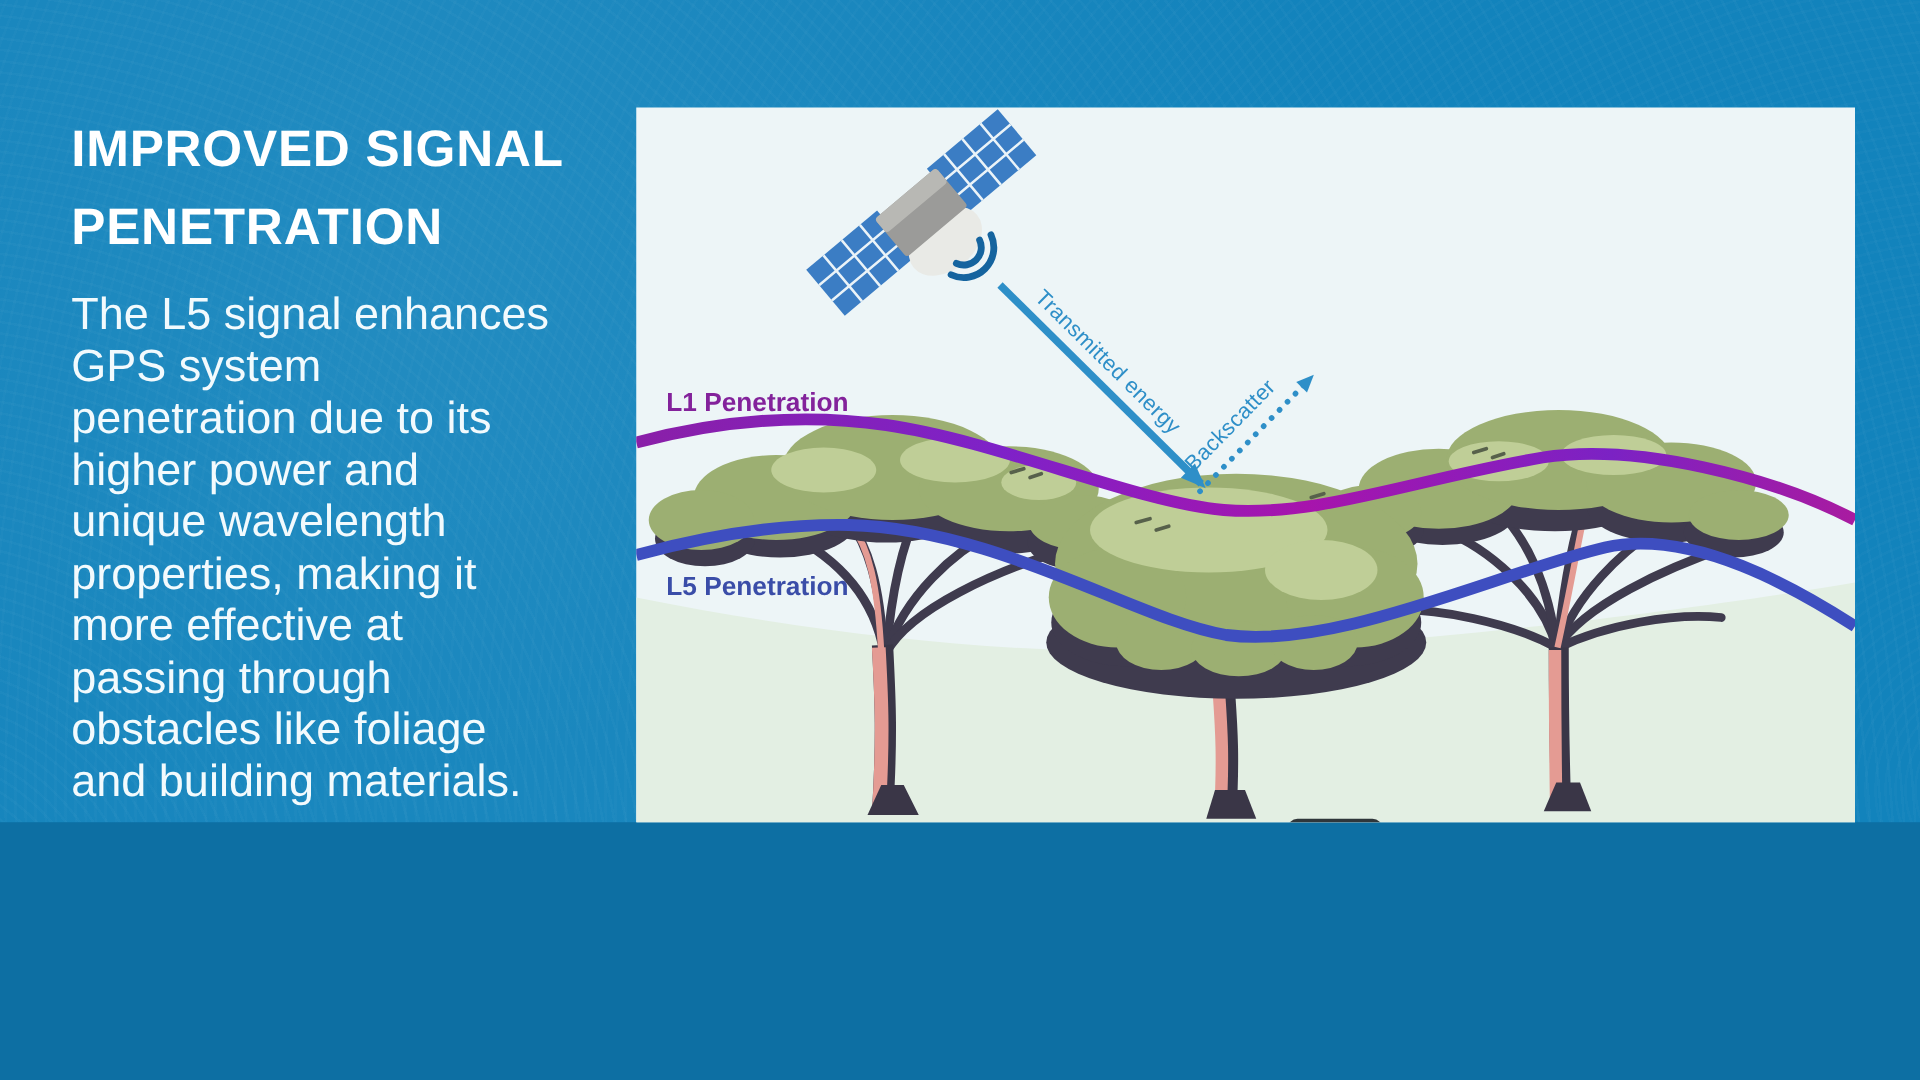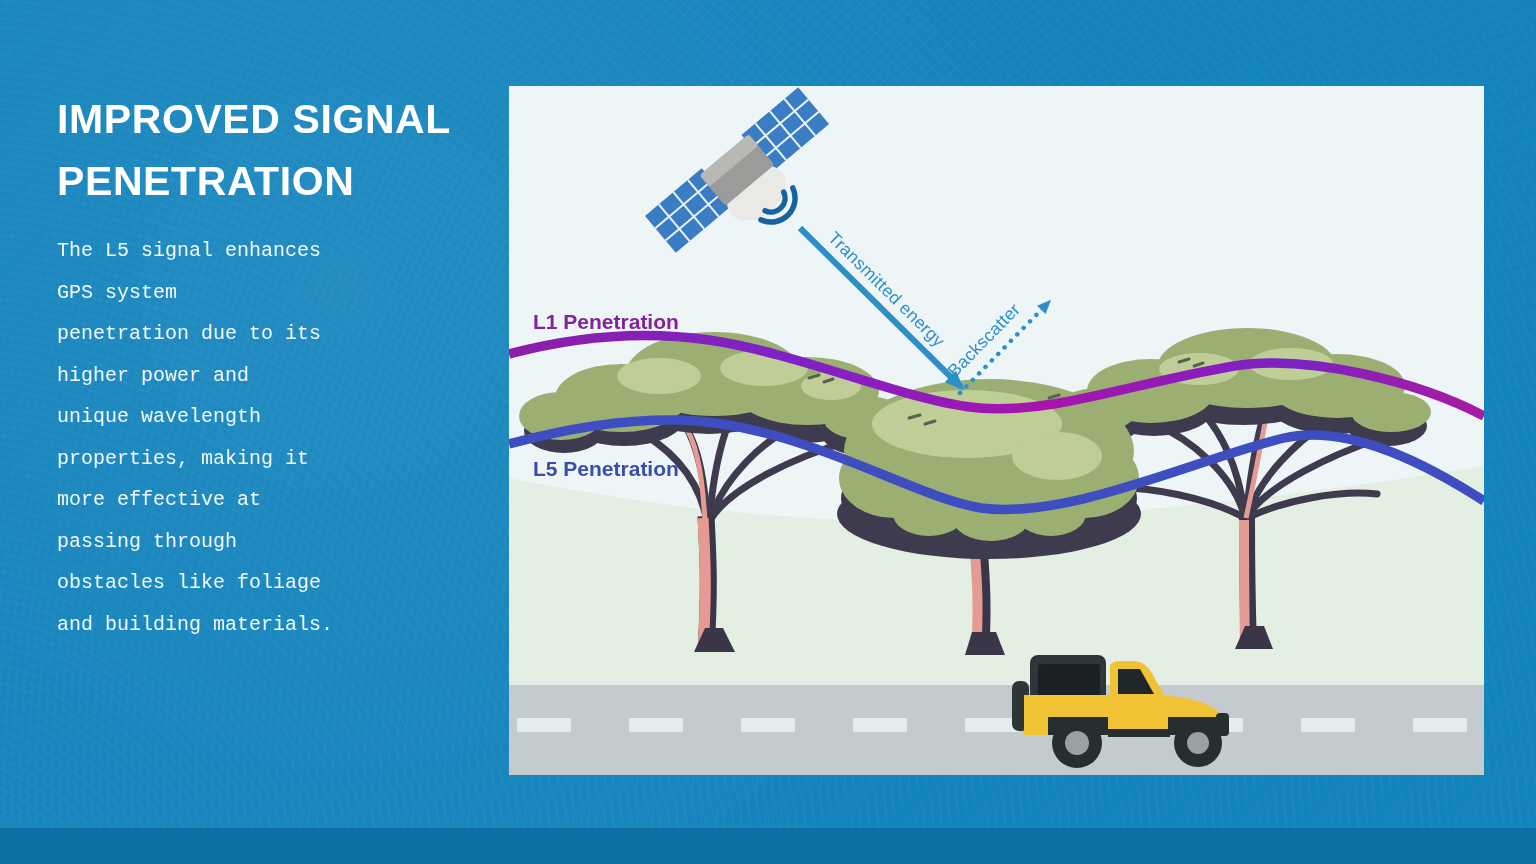--- a/index.html
+++ b/index.html
@@ -1,35 +1,35 @@
 <!DOCTYPE html>
 <html><head>
 <meta charset="utf-8">
 <style>
   html,body{margin:0;padding:0;background:#0d6fa3;}
   .slide{
-    position:relative;width:1536px;height:828px;overflow:hidden;
+    position:relative;width:1536px;height:658px;overflow:hidden;
     font-family:"Liberation Sans",sans-serif;
     background:
       radial-gradient(circle at 22% 35%, rgba(255,255,255,0.07), rgba(255,255,255,0) 60%),
       #1283BC;
   }
   .slide::before{content:"";position:absolute;inset:0;pointer-events:none;
     background:
       repeating-radial-gradient(circle at -5% 115%, rgba(255,255,255,0.025) 0 2px, rgba(255,255,255,0) 2px 9px),
       repeating-radial-gradient(circle at 104% 96%, rgba(255,255,255,0.02) 0 2px, rgba(255,255,255,0) 2px 8px);
   }
   .text-col{position:absolute;left:57px;top:88px;width:440px;}
   .title{
     margin:0;color:#FFFFFF;font-size:41px;font-weight:700;letter-spacing:0.6px;
     line-height:62px;white-space:pre-line;
   }
   .body-text{
-    margin:18px 0 0 0;color:#F2FAFD;font-size:20px;font-weight:400;
-    line-height:41.5px;white-space:pre-line;font-family:Liberation Mono, monospace;
+    margin:18px 0 0 0;color:#F2FAFD;font-size:36px;font-weight:400;
+    line-height:41.5px;white-space:pre-line;
   }
   .panel{
     position:absolute;left:509px;top:86px;width:975px;height:689px;
     background:#EDF5F7;
   }
   .panel svg{display:block;width:100%;height:100%;}
   svg text{font-family:"Liberation Sans",sans-serif;}
   .pen-label{font-size:21px;font-weight:700;}
   .arrow-label{font-size:17.5px;letter-spacing:0.3px;}
 </style>

